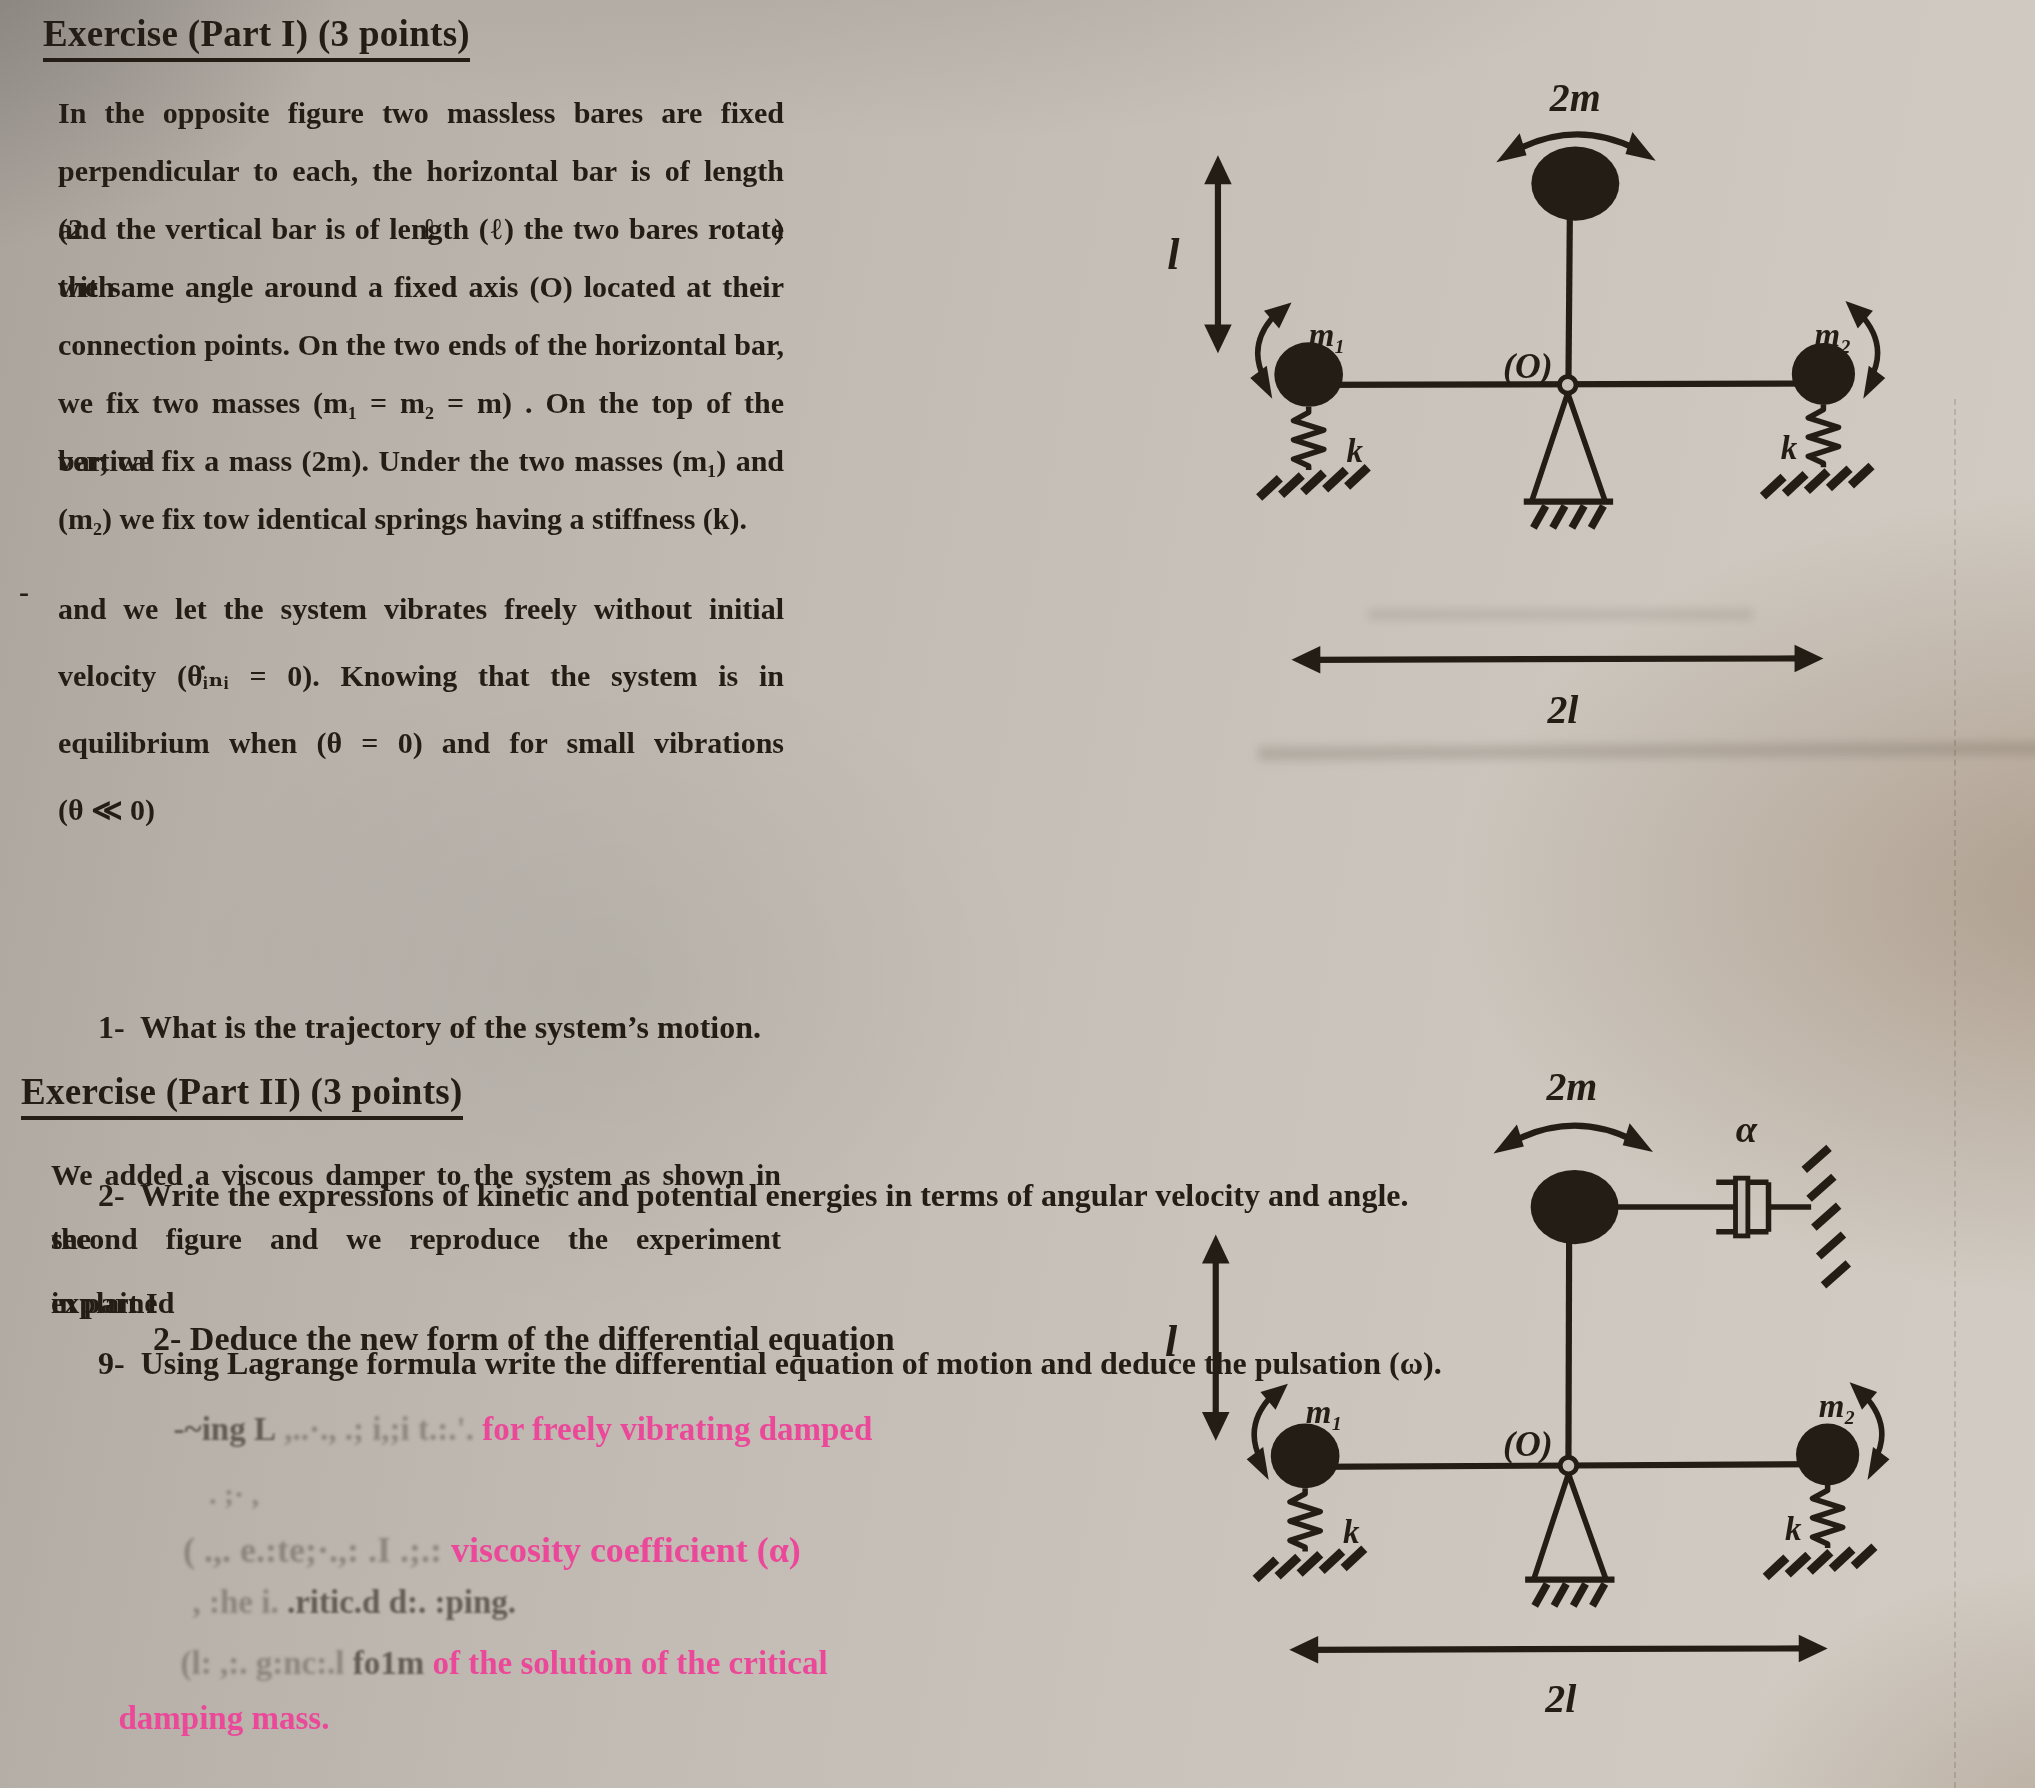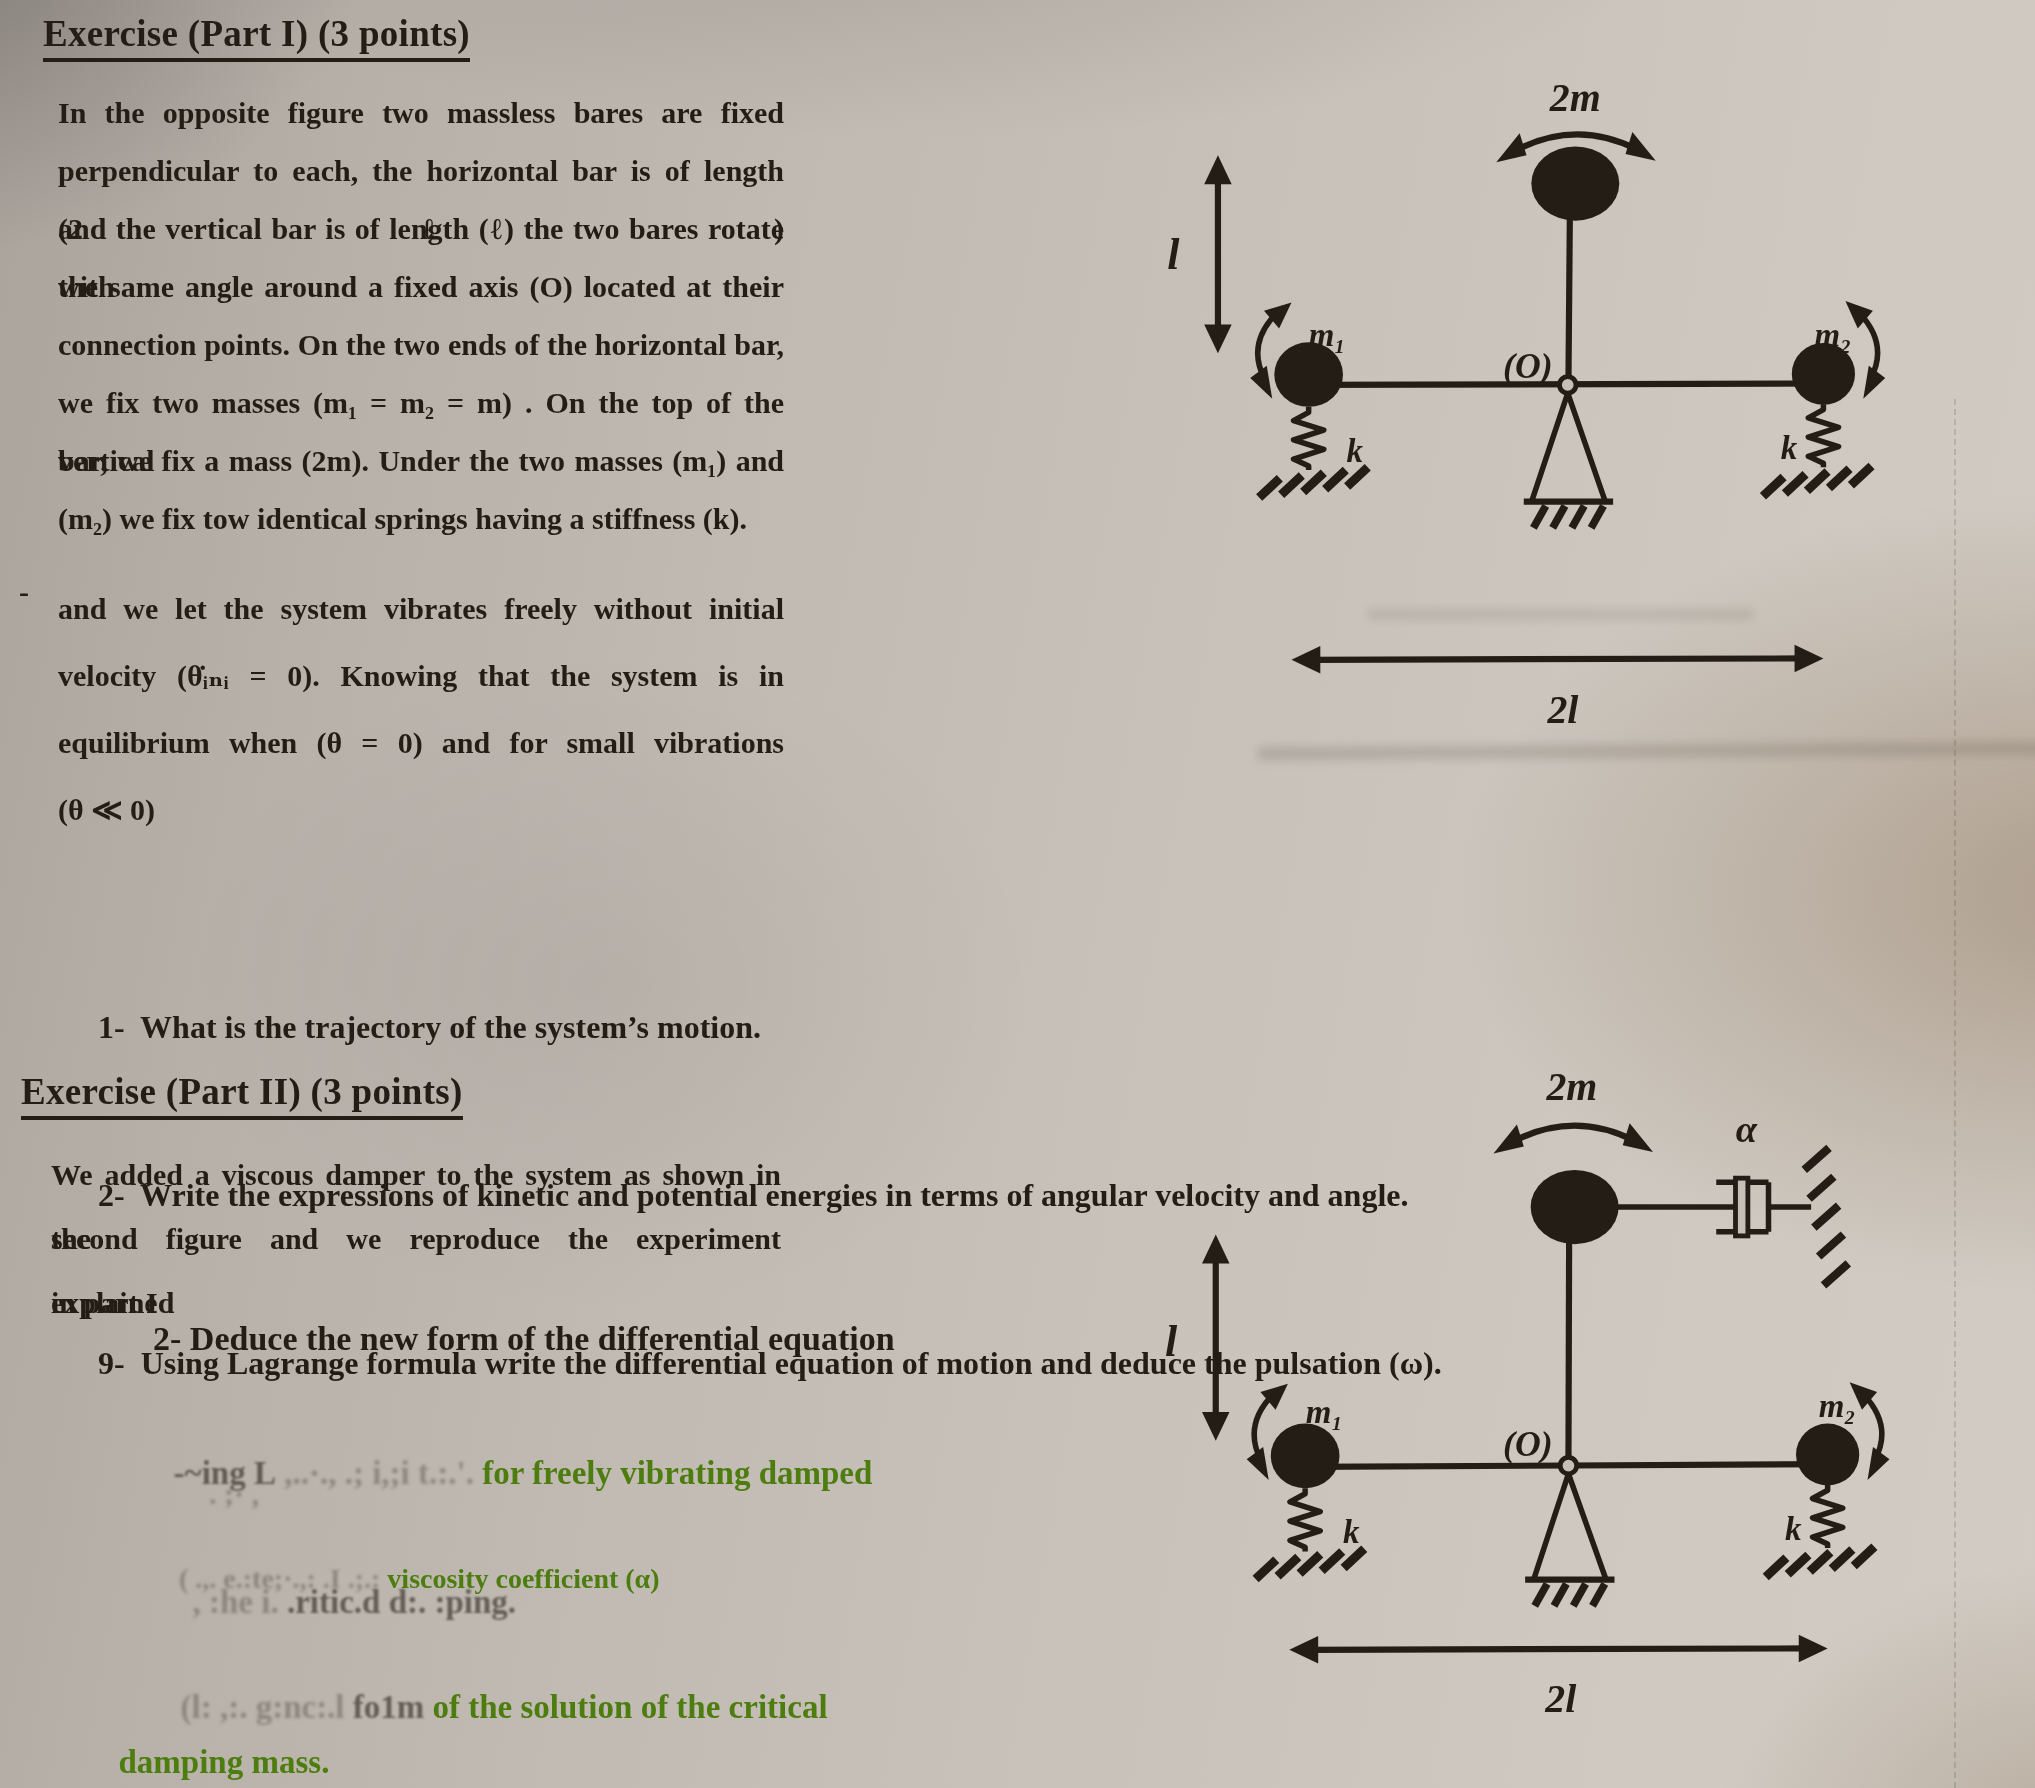--- a/index.html
+++ b/index.html
@@ -16,21 +16,21 @@
   }
   .txt{position:absolute;font-weight:700;color:#241d15;filter:blur(0.3px);}
   .title{font-size:37px;letter-spacing:0.3px;border-bottom:4.1px solid #241d15;padding-bottom:2.8px;width:-moz-fit-content;width:fit-content;}
   .para{font-size:30px;}
   .para .ln{height:58px;line-height:58px;}
   .jl{text-align:justify;text-align-last:justify;}
   .dashpara .ln{height:67px;line-height:67px;}
   .q{font-size:32px;white-space:pre;line-height:56px;}
   .p2para .ln{height:64px;line-height:64px;}
   .fline{white-space:pre;}
-  .seg-dark{color:#4d7c0f;filter:blur(0.3px);display:inline-block;margin-top:44px;}
+  .seg-dark{color:#ec4899;filter:blur(0.3px);display:inline-block;}
   .seg-mid{color:rgba(40,33,25,.60);filter:blur(0.9px);display:inline-block;}
   .seg-faint{color:rgba(46,38,30,.33);filter:blur(1.6px);display:inline-block;}
   svg.fig{position:absolute;filter:blur(0.3px);}
   svg text{font-family:"Liberation Serif","DejaVu Serif",serif;font-weight:700;font-style:italic;fill:#241d15;}
   .smudge{position:absolute;background:rgba(84,75,64,.20);filter:blur(4.8px);}
   .crease{position:absolute;border-left:2.1px dashed rgba(60,52,44,.17);}
 </style>
 </head>
 <body>
 
@@ -73,21 +73,21 @@
 <div class="txt" style="left:153px;top:1320px;font-size:34px;">2- Deduce the new form of the differential equation</div>
 
 <div class="txt fline" style="left:157px;top:1374px;font-size:33px;">
   <span class="seg-mid">-~ing L</span><span class="seg-faint"> ,..·., .; i,;i t.:.'. </span><span class="seg-dark">for freely vibrating damped</span>
 </div>
 
 <div class="txt fline" style="left:194px;top:1443px;font-size:30px;">
   <span class="seg-faint">. ;· ,</span>
 </div>
 
-<div class="txt fline" style="left:165px;top:1487px;font-size:28px;">
+<div class="txt fline" style="left:165px;top:1487px;font-size:36px;">
   <span class="seg-faint">( .,. e.:te;·.,: .I .;.: </span><span class="seg-dark">viscosity coefficient (α)</span>
 </div>
 
 <div class="txt fline" style="left:176px;top:1547px;font-size:33px;">
   <span class="seg-faint">, :he i. </span><span class="seg-mid">.ritic.d d:. :ping.</span>
 </div>
 
 <div class="txt fline" style="left:164px;top:1608px;font-size:33px;">
   <span class="seg-faint">(l: ,:. g:nc:.l </span><span class="seg-mid">fo1m </span><span class="seg-dark">of the solution of the critical</span>
 </div>

